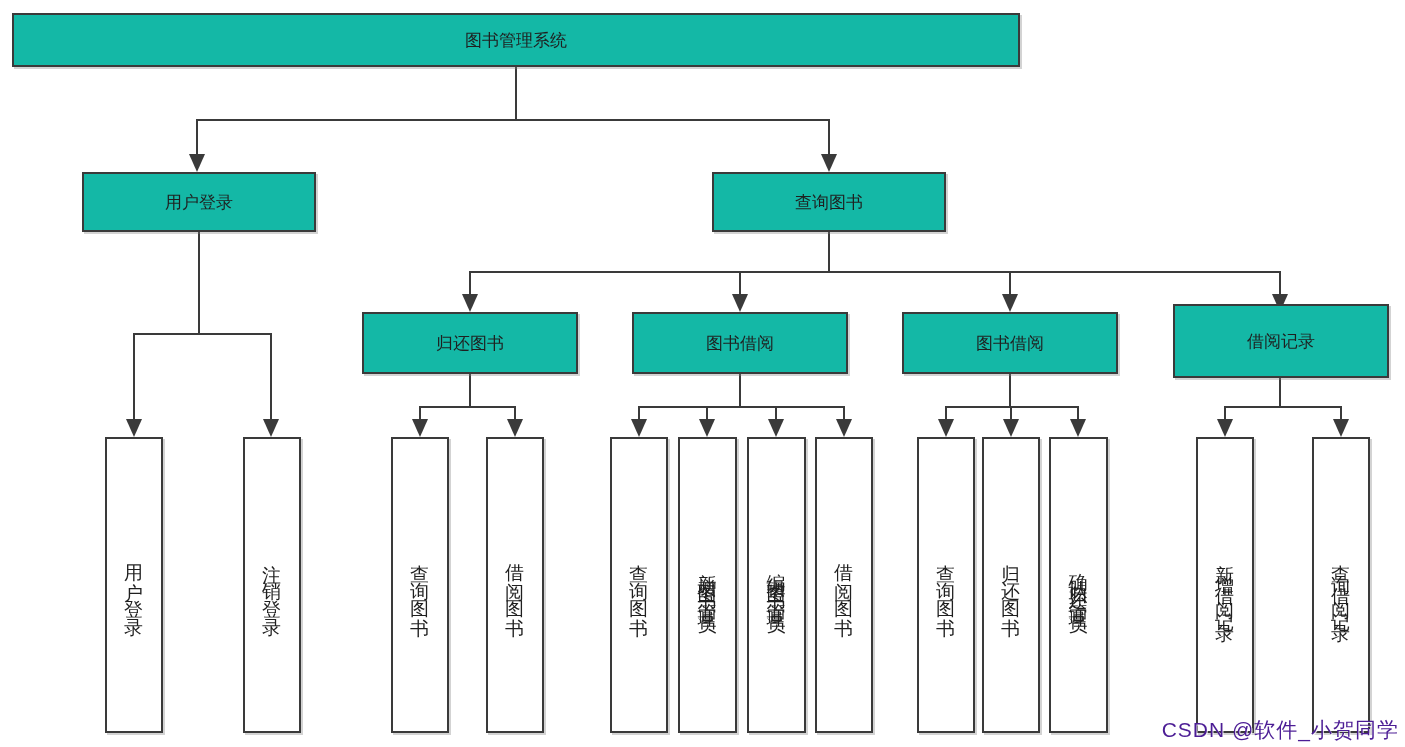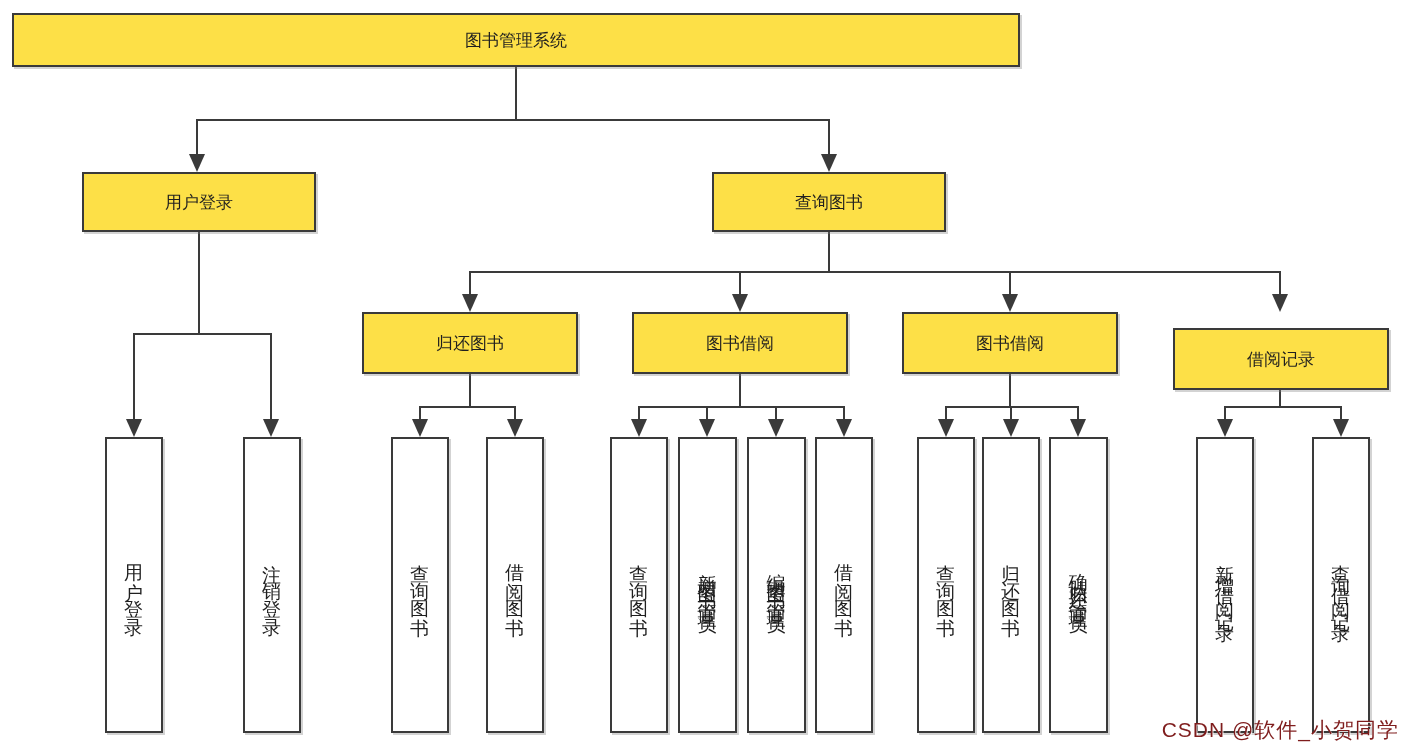--- a/index.html
+++ b/index.html
@@ -5,21 +5,21 @@
   html, body { margin: 0; padding: 0; }
   body {
     width: 1405px; height: 747px; position: relative;
     background: #ffffff; overflow: hidden;
     font-family: "Liberation Sans", "DejaVu Sans", sans-serif;
     color: #1f1f1f;
   }
   .stage { position: absolute; inset: 0; }
   .box-h {
     position: absolute; box-sizing: border-box;
-    border: 2px solid #3a3a3a; background: #fde047;
+    border: 2px solid #3a3a3a; background: #14b8a6;
     box-shadow: 2px 2px 0 rgba(130,130,130,0.35);
     display: flex; align-items: center; justify-content: center;
     font-size: 17px; z-index: 2;
   }
   .box-v {
     position: absolute; box-sizing: border-box;
     border: 2px solid #3a3a3a; background: #ffffff;
     box-shadow: 2px 2px 0 rgba(130,130,130,0.35);
     display: flex; align-items: center; justify-content: center;
     z-index: 2;
@@ -32,21 +32,21 @@
   .hline { height: 2px; }
   .vline { width: 2px; }
   .arrow {
     position: absolute; width: 0; height: 0; z-index: 1;
     border-left: 8px solid transparent;
     border-right: 8px solid transparent;
     border-top: 18px solid #3a3a3a;
   }
   .watermark {
     position: absolute; right: 6px; bottom: 3px; z-index: 3;
-    font-size: 21px; letter-spacing: 1px; color: #7f1d1d;
+    font-size: 21px; letter-spacing: 1px; color: #4c1d95;
     text-shadow: 1px 1px 0 rgba(255,255,255,0.8);
   }
 </style>
 </head>
 <body>
 
 <div class="stage">
 
   <div class="vline" style="left:515px;top:67px;height:53px"></div>
   <div class="hline" style="left:196px;top:119px;width:634px"></div>
@@ -120,21 +120,21 @@
 
   <div class="box-h" style="left:362px;top:312px;width:216px;height:62px">
     <span>归还图书</span>
   </div>
   <div class="box-h" style="left:632px;top:312px;width:216px;height:62px">
     <span>图书借阅</span>
   </div>
   <div class="box-h" style="left:902px;top:312px;width:216px;height:62px">
     <span>图书借阅</span>
   </div>
-  <div class="box-h" style="left:1173px;top:328px;width:216px;height:62px">
+  <div class="box-h" style="left:1173px;top:304px;width:216px;height:74px">
     <span>借阅记录</span>
   </div>
 
   <div class="box-v" style="left:105px;top:437px;width:58px;height:296px">
     <span class="vtext" style="letter-spacing: 18px;">用户登录</span>
   </div>
   <div class="box-v" style="left:243px;top:437px;width:58px;height:296px">
     <span class="vtext" style="letter-spacing: 18px;">注销登录</span>
   </div>
 

